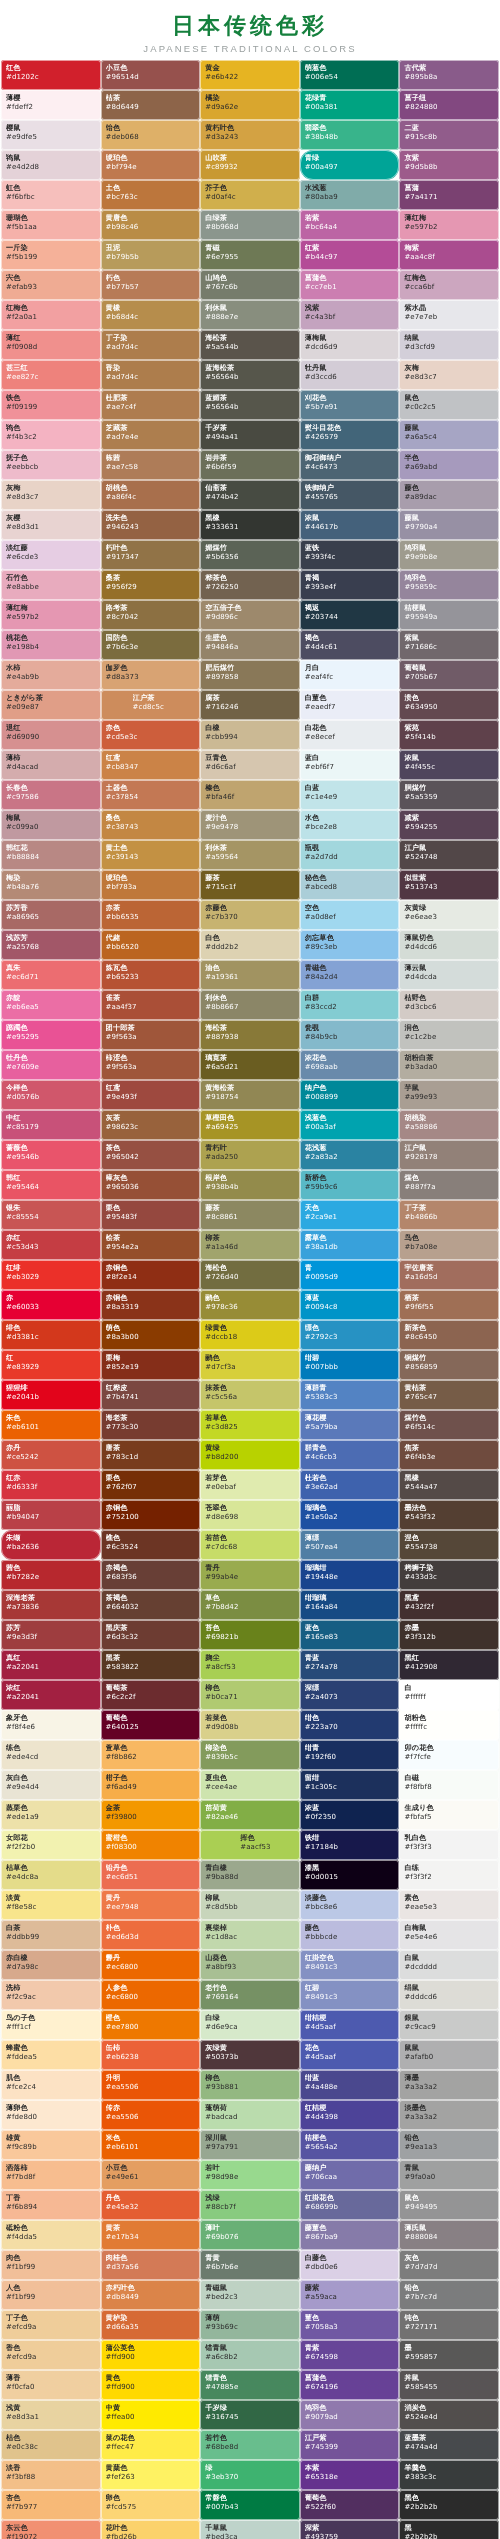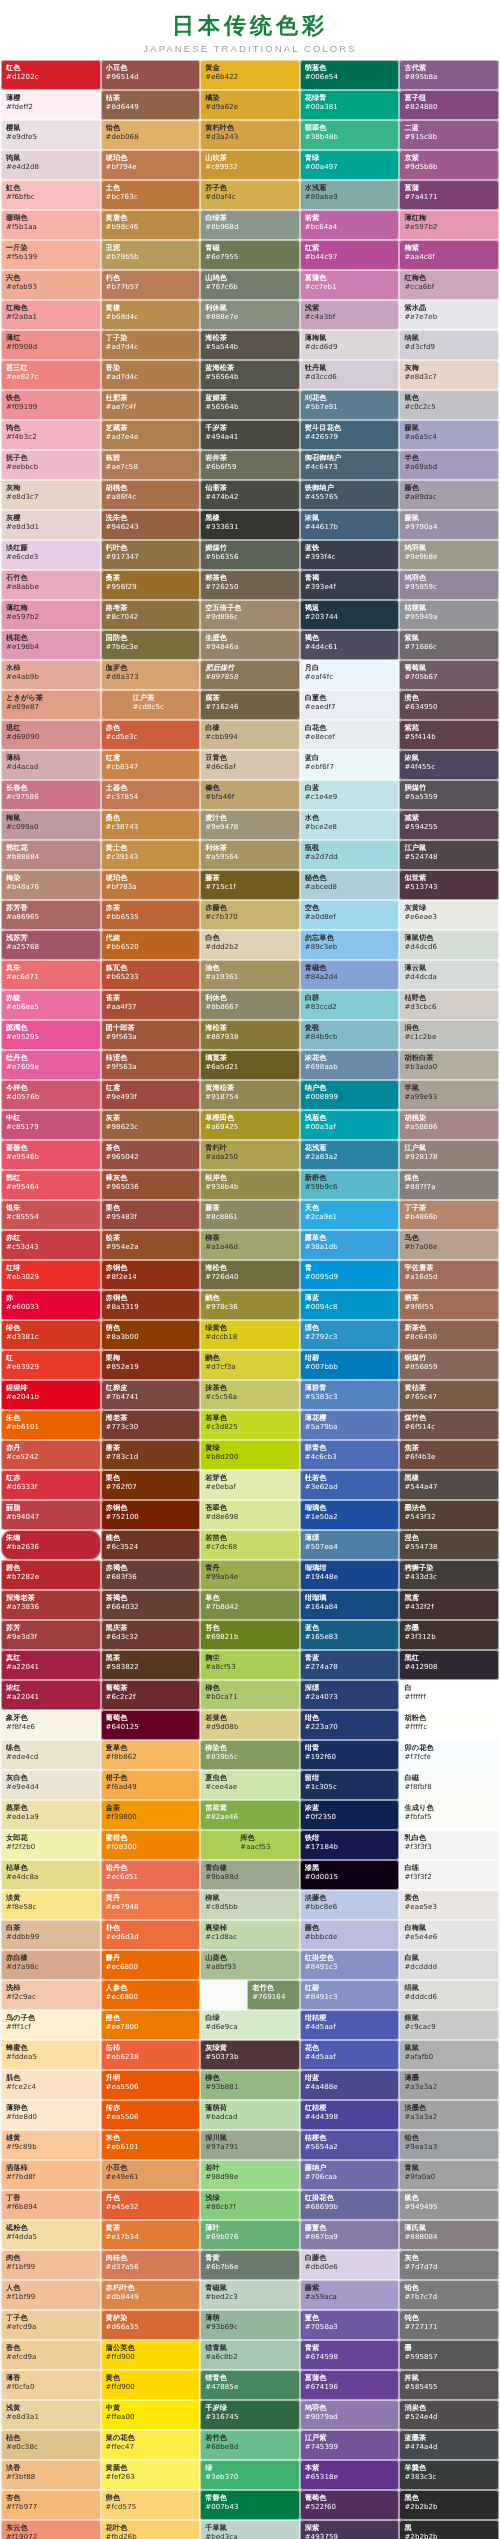--- a/index.html
+++ b/index.html
@@ -152,21 +152,21 @@
         <span class="sw-hex">#e4d2d8</span>
       </div>
       <div class="swatch light-text" style="background: rgb(191, 121, 78);">
         <span class="sw-name">琥珀色</span>
         <span class="sw-hex">#bf794e</span>
       </div>
       <div class="swatch light-text" style="background: rgb(200, 153, 50);">
         <span class="sw-name">山吹茶</span>
         <span class="sw-hex">#c89932</span>
       </div>
-      <div class="swatch light-text" style="background: rgb(0, 164, 151);">
+      <div class="swatch light-text" style="background: rgb(0, 164, 151); border-radius: 13px;">
         <span class="sw-name">青绿</span>
         <span class="sw-hex">#00a497</span>
       </div>
       <div class="swatch light-text" style="background: rgb(157, 91, 139);">
         <span class="sw-name">京紫</span>
         <span class="sw-hex">#9d5b8b</span>
       </div>
       <div class="swatch dark-text" style="background: rgb(246, 191, 188);">
         <span class="sw-name">虹色</span>
         <span class="sw-hex">#f6bfbc</span>
@@ -488,21 +488,21 @@
         <span class="sw-hex">#71686c</span>
       </div>
       <div class="swatch dark-text" style="background: rgb(228, 171, 155);">
         <span class="sw-name">水柿</span>
         <span class="sw-hex">#e4ab9b</span>
       </div>
       <div class="swatch dark-text" style="background: rgb(216, 163, 115);">
         <span class="sw-name">伽罗色</span>
         <span class="sw-hex">#d8a373</span>
       </div>
-      <div class="swatch light-text" style="background: rgb(137, 120, 88); font-style: italic;">
+      <div class="swatch light-text" style="background: rgb(137, 120, 88);">
         <span class="sw-name">肥后煤竹</span>
         <span class="sw-hex">#897858</span>
       </div>
       <div class="swatch dark-text" style="background: rgb(234, 244, 252);">
         <span class="sw-name">月白</span>
         <span class="sw-hex">#eaf4fc</span>
       </div>
       <div class="swatch light-text" style="background: rgb(112, 91, 103);">
         <span class="sw-name">葡萄鼠</span>
         <span class="sw-hex">#705b67</span>
@@ -1368,21 +1368,21 @@
         <span class="sw-hex">#dcdddd</span>
       </div>
       <div class="swatch dark-text" style="background: rgb(242, 201, 172);">
         <span class="sw-name">洗柿</span>
         <span class="sw-hex">#f2c9ac</span>
       </div>
       <div class="swatch light-text" style="background: rgb(236, 104, 0);">
         <span class="sw-name">人参色</span>
         <span class="sw-hex">#ec6800</span>
       </div>
-      <div class="swatch light-text" style="background: rgb(118, 145, 100); margin-left: 47px;">
+      <div class="swatch light-text" style="background: rgb(118, 145, 100);">
         <span class="sw-name">老竹色</span>
         <span class="sw-hex">#769164</span>
       </div>
       <div class="swatch light-text" style="background: rgb(132, 145, 195);">
         <span class="sw-name">红碧</span>
         <span class="sw-hex">#8491c3</span>
       </div>
       <div class="swatch dark-text" style="background: rgb(221, 220, 214);">
         <span class="sw-name">绢鼠</span>
         <span class="sw-hex">#dddcd6</span>

